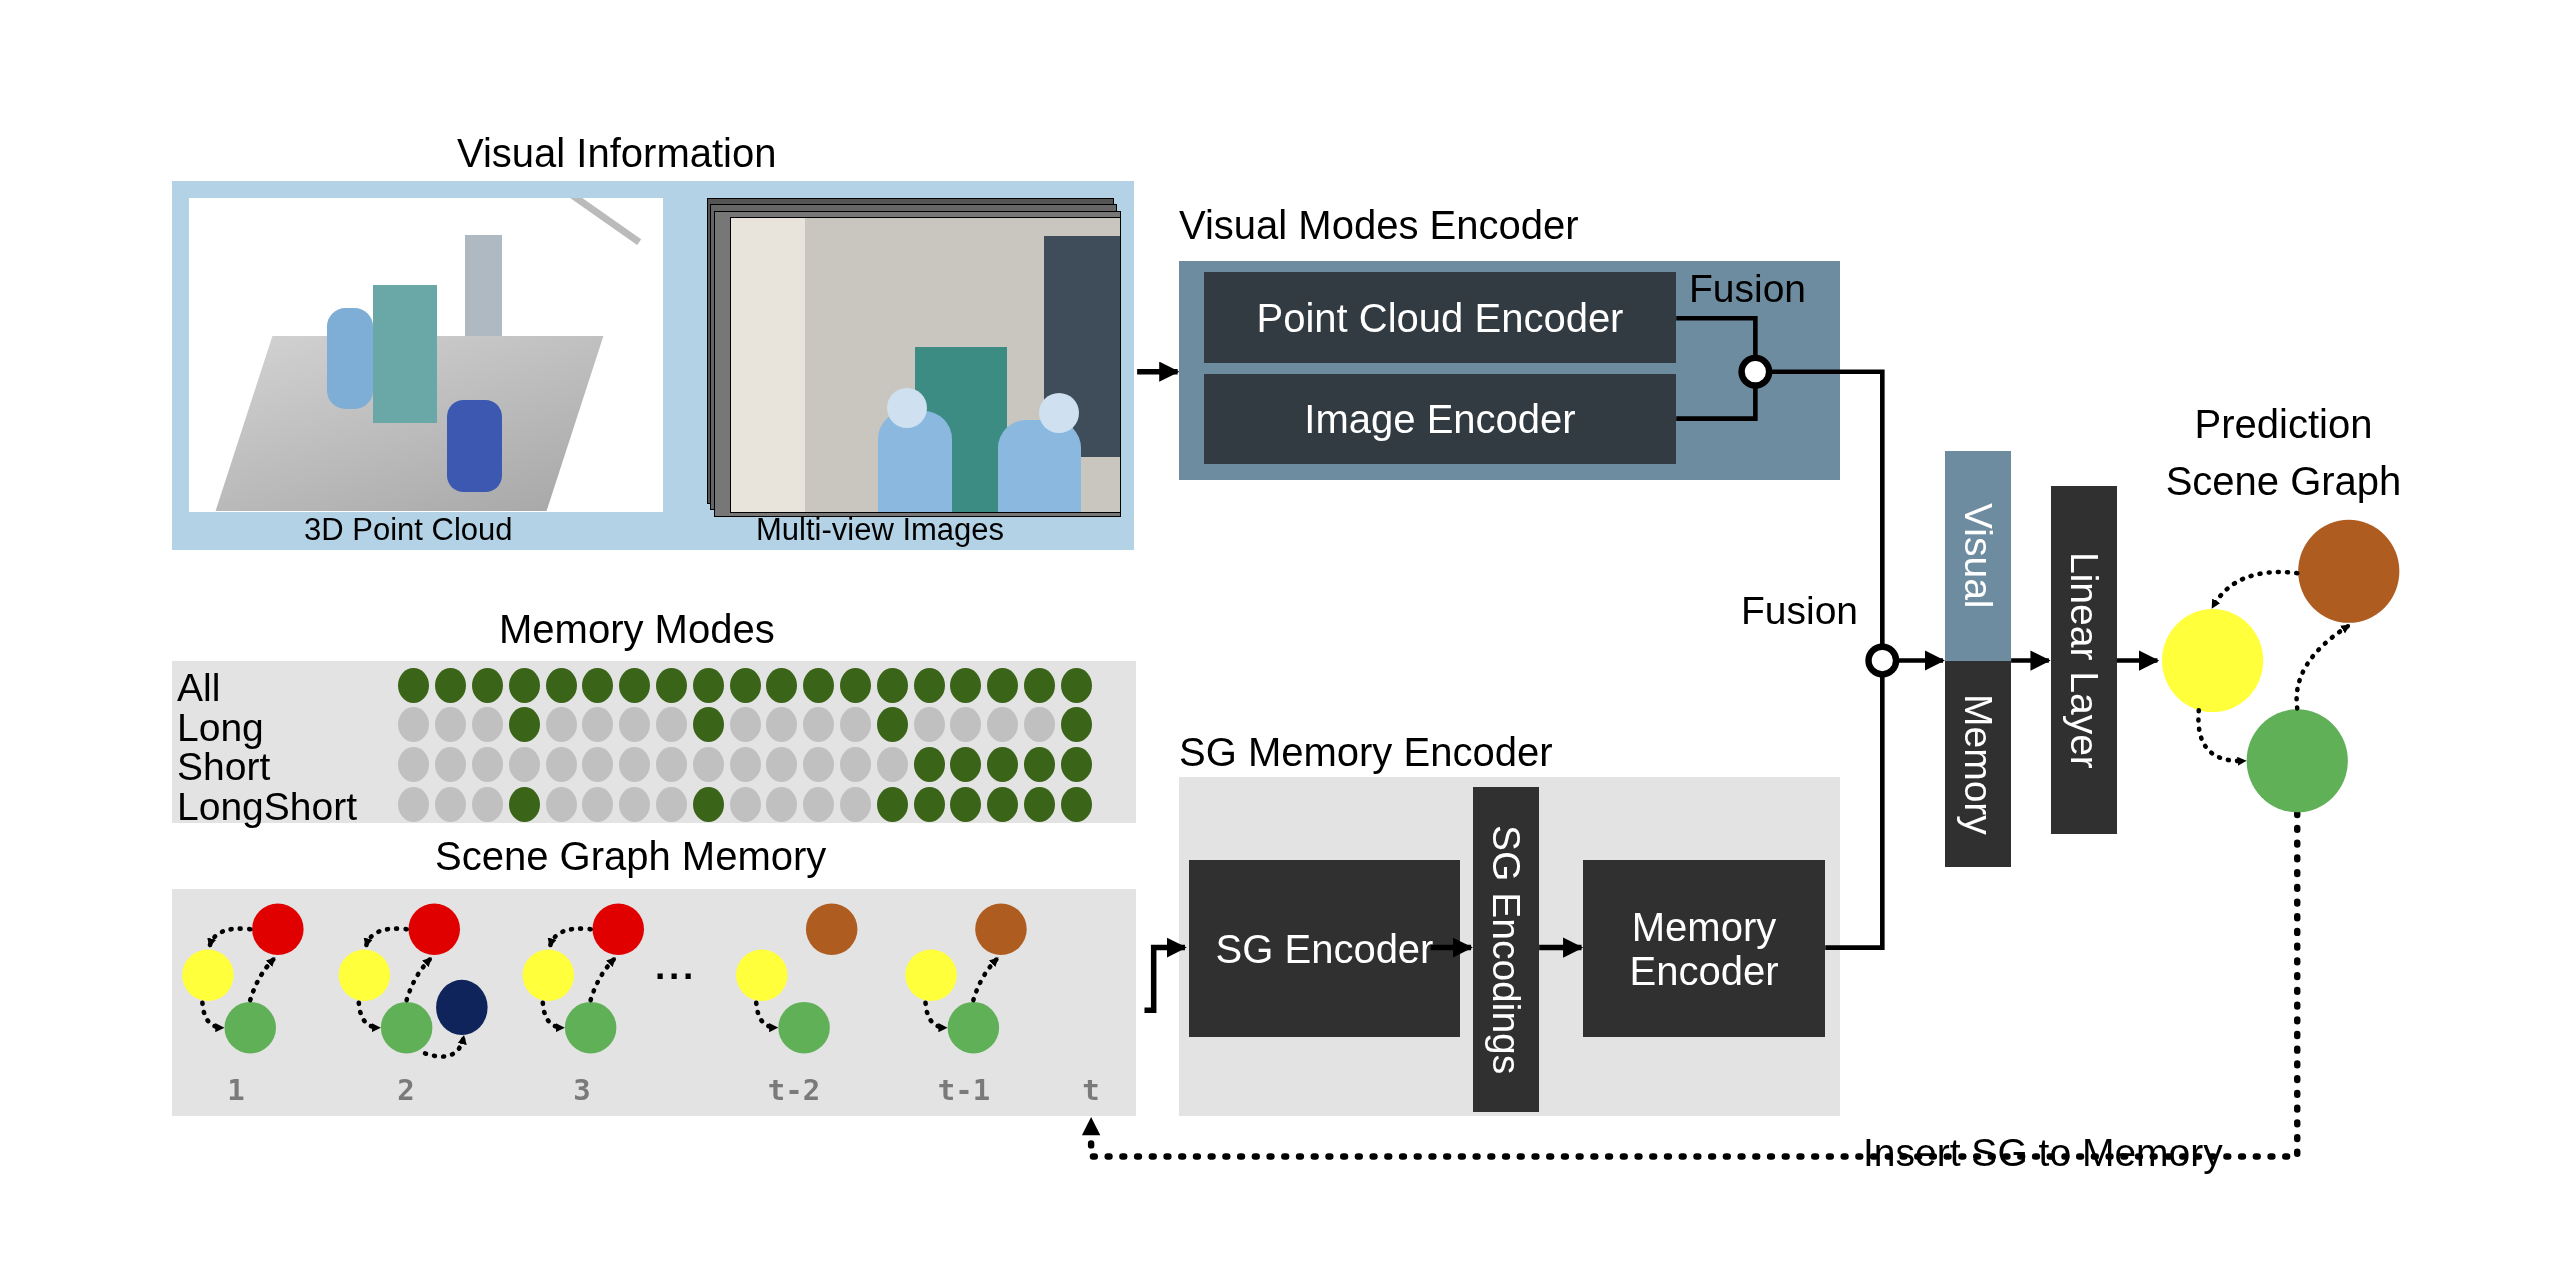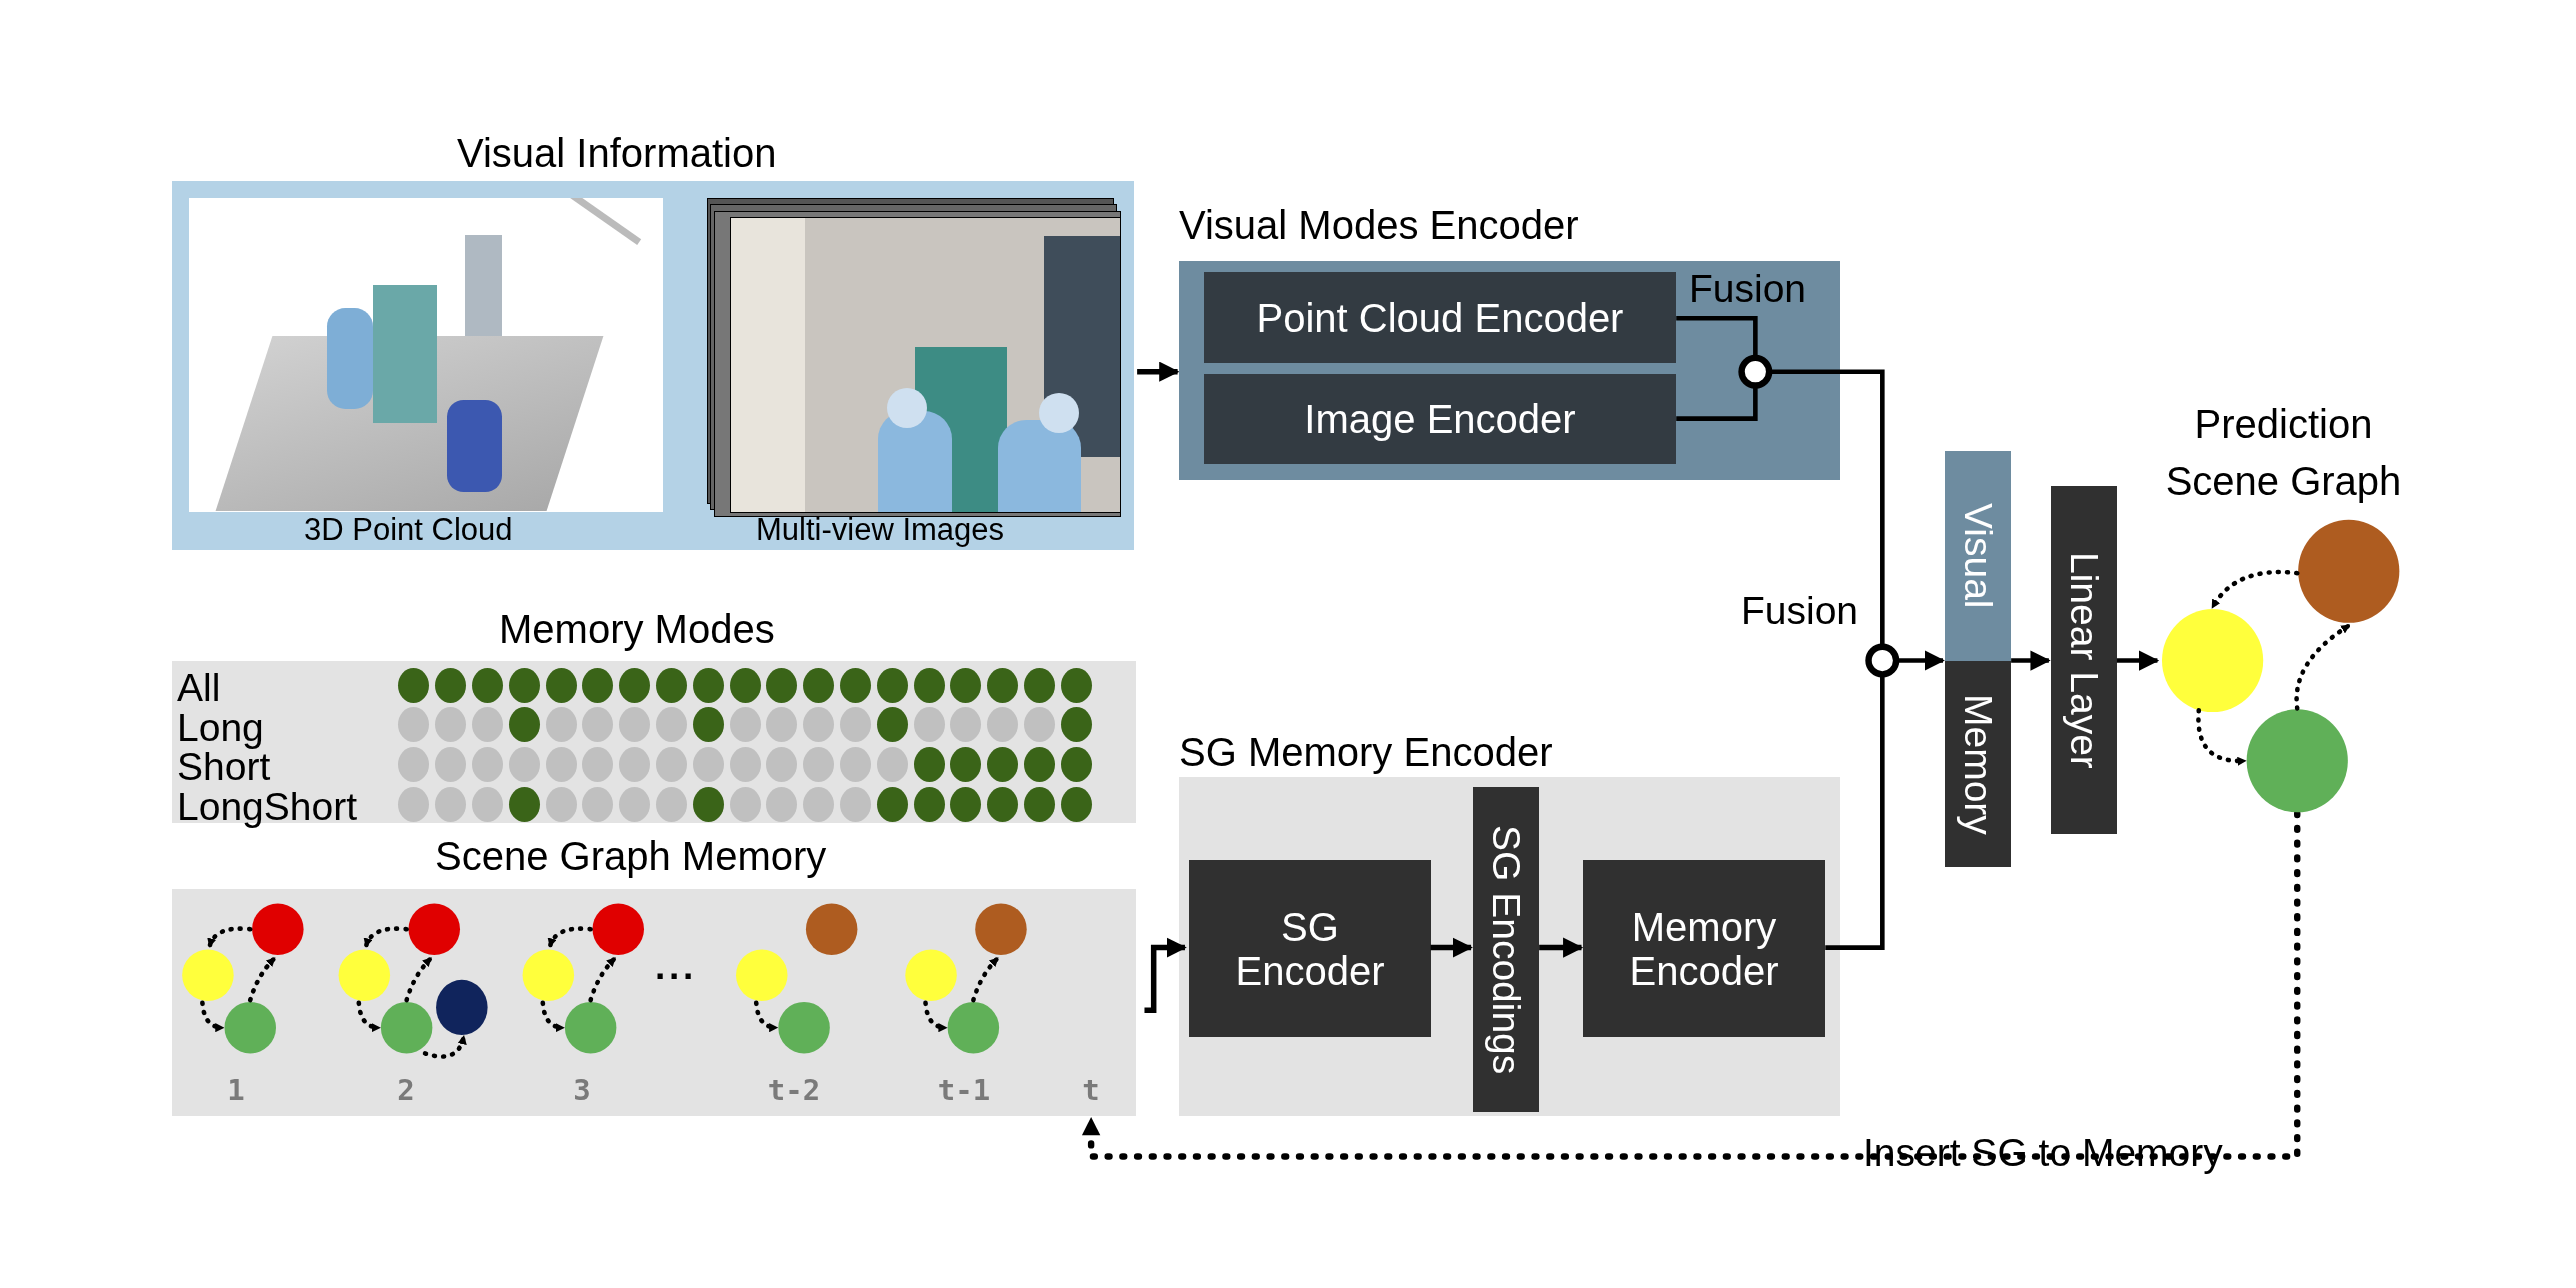--- a/index.html
+++ b/index.html
@@ -142,21 +142,21 @@
 <div class="abs" style="left:655px;top:946px;font-size:37px;font-weight:bold;color:#000;letter-spacing:3.7px;">...</div>
 <div class="tlabel" style="left:236px;top:1073px;">1</div>
 <div class="tlabel" style="left:406px;top:1073px;">2</div>
 <div class="tlabel" style="left:582px;top:1073px;">3</div>
 <div class="tlabel" style="left:794px;top:1073px;">t-2</div>
 <div class="tlabel" style="left:964px;top:1073px;">t-1</div>
 <div class="tlabel" style="left:1091px;top:1073px;">t</div>
 
 <div class="title" style="left:1179px;top:730px;">SG Memory Encoder</div>
 <div class="panel" style="left:1179px;top:777px;width:661px;height:339px;background:#e3e3e3;"></div>
-<div class="dark dark2" style="left:1189px;top:860px;width:242px;height:177px;padding:0 18.4px;box-sizing:border-box;">SG Encoder</div>
+<div class="dark dark2" style="left:1189px;top:860px;width:271px;height:177px;padding:0 18.4px;box-sizing:border-box;">SG Encoder</div>
 <div class="dark dark2 vert" style="left:1473px;top:787px;width:66px;height:325px;font-size:39px;">SG Encodings</div>
 <div class="dark dark2" style="left:1583px;top:860px;width:242px;height:177px;padding:0 28px;box-sizing:border-box;">Memory Encoder</div>
 
 <div class="abs" style="left:1741px;top:589px;font-size:39px;color:#000;">Fusion</div>
 <div class="dark vert" style="left:1945px;top:451px;width:66px;height:210px;background:#6e8ca0;font-size:39px;">Visual</div>
 <div class="dark dark2 vert" style="left:1945px;top:661px;width:66px;height:206px;font-size:39px;">Memory</div>
 <div class="dark dark2 vert" style="left:2051px;top:486px;width:66px;height:348px;font-size:39px;">Linear Layer</div>
 
 <div class="abs" style="left:2149px;top:396px;font-size:40px;color:#000;text-align:center;width:269px;line-height:57px;">
   <div>Prediction</div>

